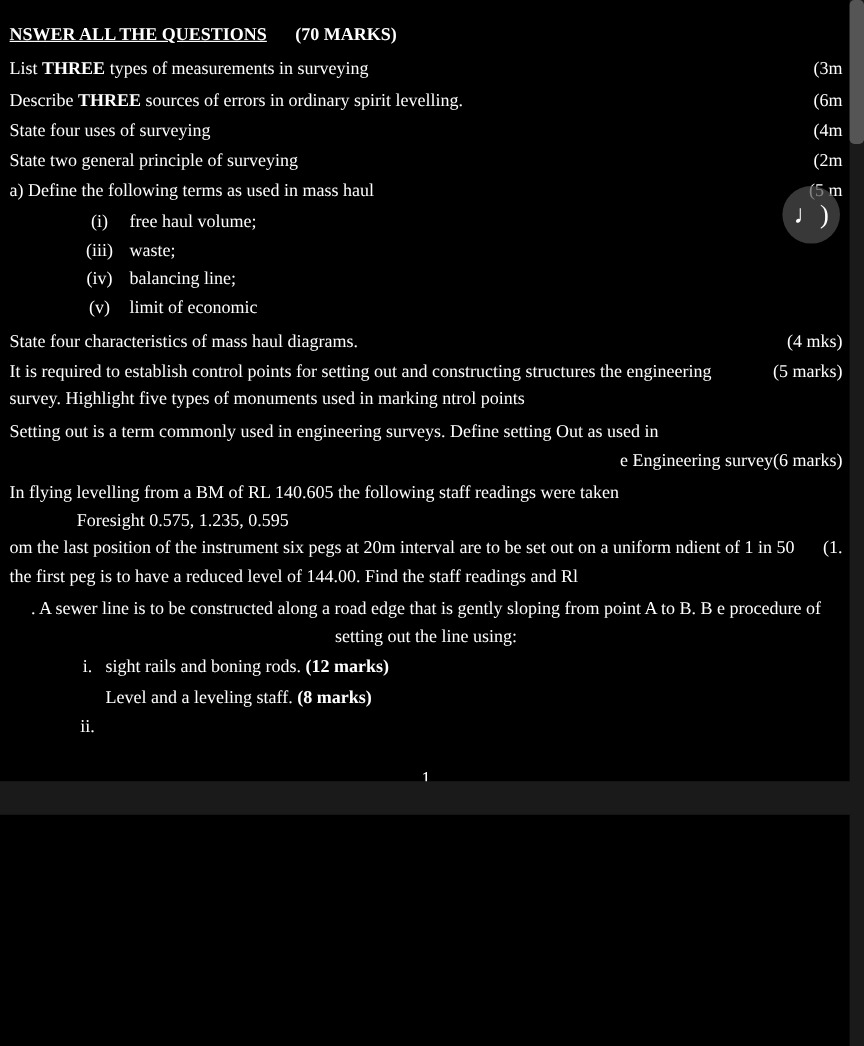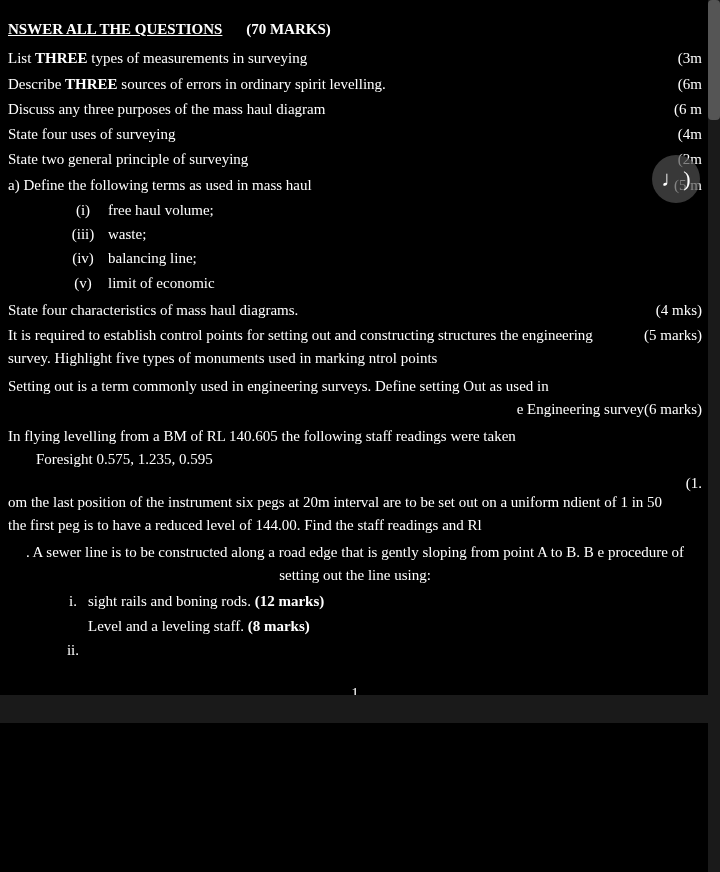--- a/index.html
+++ b/index.html
@@ -135,24 +135,20 @@
       <div class="marks">(3m</div>
     </div>
 
     <div class="question-row">
       <div class="question-text">
         Describe <span class="bold">THREE</span> sources of errors in ordinary spirit levelling.
       </div>
       <div class="marks">(6m</div>
     </div>
 
-    <div class="question-row">
-      <div class="question-text">Discuss any three purposes of the mass haul diagram</div>
-      <div class="marks">(6 m</div>
-    </div>
 
     <div class="question-row">
       <div class="question-text">State four uses of surveying</div>
       <div class="marks">(4m</div>
     </div>
 
     <div class="question-row">
       <div class="question-text">State two general principle of surveying</div>
       <div class="marks">(2m</div>
     </div>
@@ -196,23 +192,23 @@
     <div style="margin-top:4px;">
       <div style="display:block;">Setting out is a term commonly used in engineering surveys. Define setting Out as used in</div>
       <div class="question-row">
         <div>e Engineering survey</div>
         <div class="marks">(6 marks)</div>
       </div>
     </div>
 
     <div style="margin-top:4px;">
       <div>In flying levelling from a BM of RL 140.605 the following staff readings were taken</div>
-      <div style="margin-left:28px;">Foresight 0.575, 1.235, 0.595</div>
+      <div style="margin-left:56px;">Foresight 0.575, 1.235, 0.595</div>
       <div class="question-row">
-        <div style="flex:1; padding-right:4px;margin-top:19px;">om the last position of the instrument six pegs at 20m interval are to be set out on a uniform ndient of 1 in 50 the first peg is to have a reduced level of 144.00. Find the staff readings and Rl</div>
+        <div style="flex:1; padding-right:4px;">om the last position of the instrument six pegs at 20m interval are to be set out on a uniform ndient of 1 in 50 the first peg is to have a reduced level of 144.00. Find the staff readings and Rl</div>
         <div class="marks">(1.</div>
       </div>
     </div>
 
     <div style="margin-top:4px;text-align:center;">
       <div>. A sewer line is to be constructed along a road edge that is gently sloping from point A to B. B e procedure of setting out the line using:</div>
       <div style="display:flex; margin-left:50px; margin-top:2px;">
         <span style="min-width:30px;">i.</span>
         <span>
           sight rails and boning rods. <span class="bold">(12 marks)</span>

